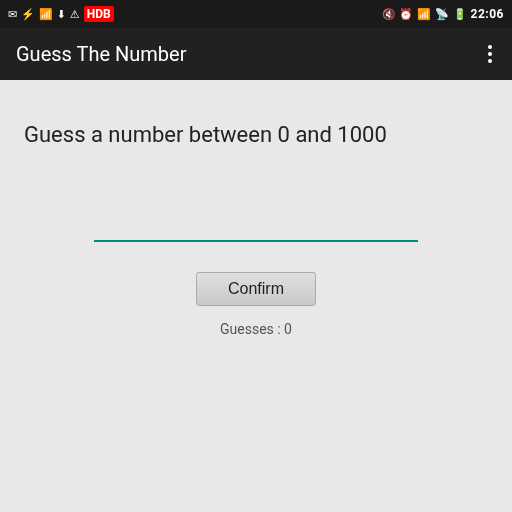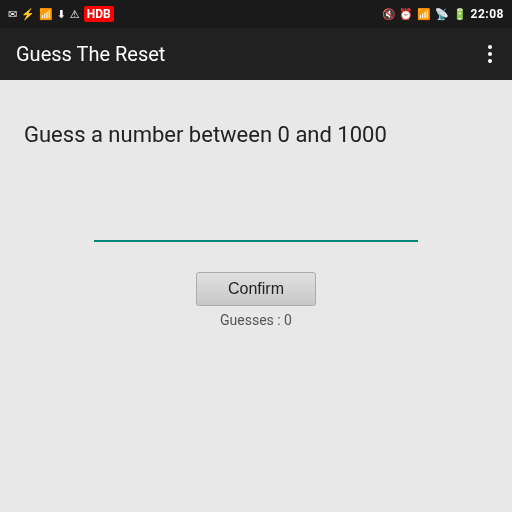--- a/index.html
+++ b/index.html
@@ -128,21 +128,21 @@
       padding: 4px 0;
       color: #222;
       text-align: center;
     }
 
     .buttons-container {
       display: flex;
       flex-direction: column;
       align-items: center;
       gap: 6px;
-      margin-bottom: 6px;
+      margin-bottom: 15px;
     }
 
     .btn-confirm, .btn-reset {
       width: 120px;
       height: 34px;
       border: 1px solid #aaa;
       border-radius: 3px;
       font-size: 16px;
       cursor: pointer;
       background: linear-gradient(to bottom, #e0e0e0, #c8c8c8);
@@ -168,26 +168,26 @@
     <span style="font-size:11px;">⬇</span>
     <span style="font-size:11px;">⚠</span>
     <span class="hdb-badge">HDB</span>
   </div>
   <div class="status-bar-right">
     <span style="font-size:11px;">🔇</span>
     <span style="font-size:11px;">⏰</span>
     <span style="font-size:11px;">📶</span>
     <span style="font-size:11px;">📡</span>
     <span style="font-size:11px;">🔋</span>
-    <span class="time-text">22:08</span>
+    <span class="time-text">22:06</span>
   </div>
 </div>
 
 <div class="app-bar">
-  <span class="app-bar-title">Guess The Reset</span>
+  <span class="app-bar-title">Guess The Number</span>
   <div class="app-bar-menu">
     <div class="menu-dot"></div>
     <div class="menu-dot"></div>
     <div class="menu-dot"></div>
   </div>
 </div>
 
 <div class="main-content">
   <div class="guess-prompt">Guess a number between 0 and 1000</div>
 

